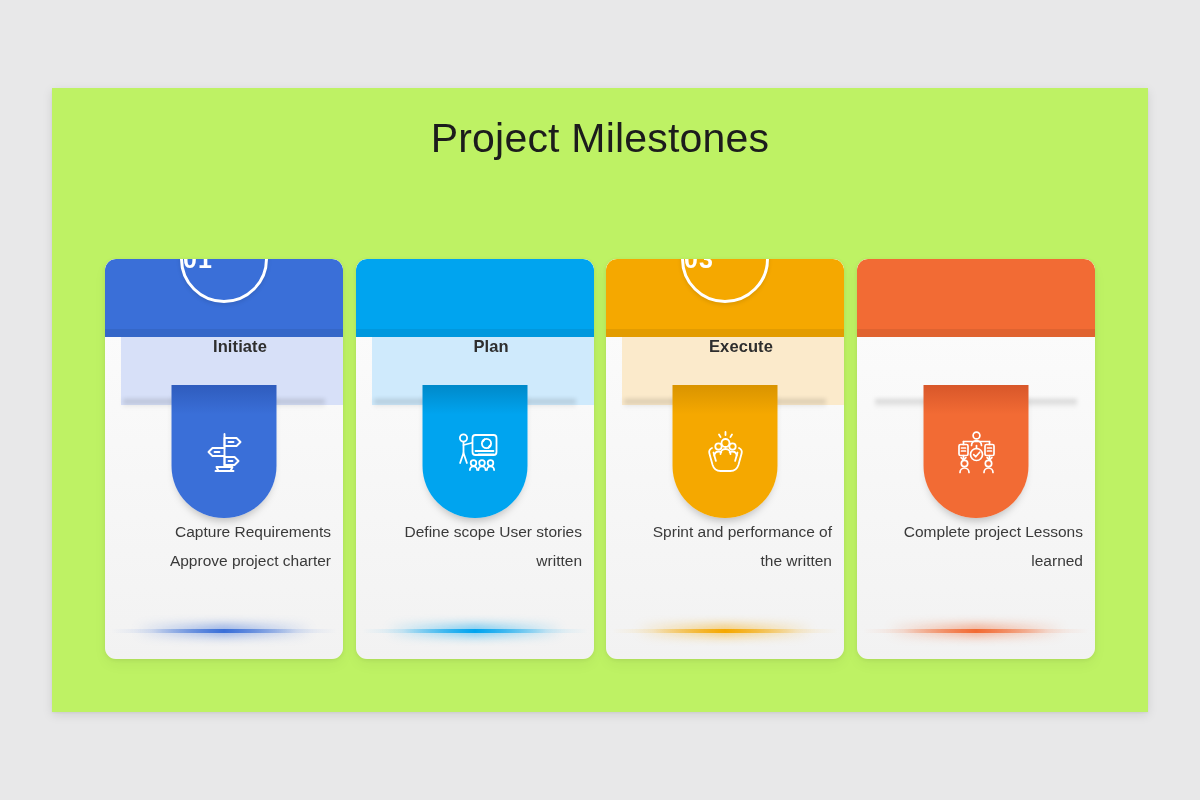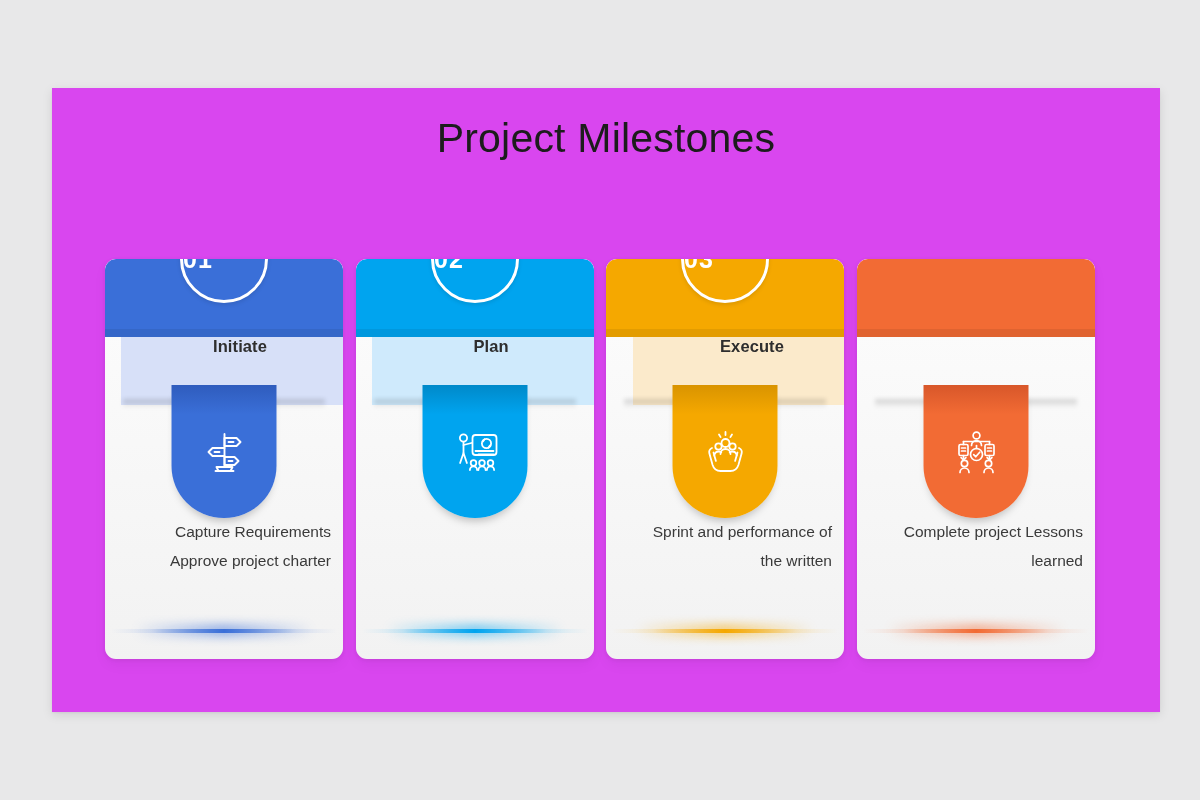--- a/index.html
+++ b/index.html
@@ -196,21 +196,21 @@
     font-weight: bold;
     color: #ffffff;
     letter-spacing: 1px;
   }
 </style>
 </head>
 <body>
 
 <div id="stage" style="background: rgb(232, 232, 233);">
 
-  <div id="slide" style="background: #d946ef; padding-left: 12px;">
+  <div id="slide" style="background: #bef264;">
 
     <div id="title">Project Milestones</div>
 
     <div id="cards">
 
       <div class="card c0">
         <div class="hdr" style="background: rgb(58, 111, 216);"></div>
         <div class="band" style="background: rgb(215, 224, 248);">
           <span class="band-label">Initiate</span>
         </div>
@@ -264,31 +264,32 @@
               <path d="M15 28 l-3.4 10 M15 28 l3.4 10"></path>
               <circle cx="25" cy="38" r="2.8"></circle>
               <path d="M21.4 45 a3.6 3.6 0 0 1 7.2 0"></path>
               <circle cx="33.5" cy="38" r="2.8"></circle>
               <path d="M29.9 45 a3.6 3.6 0 0 1 7.2 0"></path>
               <circle cx="42" cy="38" r="2.8"></circle>
               <path d="M38.4 45 a3.6 3.6 0 0 1 7.2 0"></path>
             </svg>
           </span>
         </div>
-        <div class="badge" style="background: rgb(0, 164, 239);">
-          <span class="badge-num">02</span>
+        <div class="body-text">
+          <div>Define scope User stories</div>
+          <div>written</div>
         </div>
         <div class="accent" style="background: linear-gradient(90deg, rgba(255, 255, 255, 0) 0%, rgba(0, 164, 239, 0.133) 18%, rgb(0, 164, 239) 50%, rgba(0, 164, 239, 0.133) 82%, rgba(255, 255, 255, 0) 100%);">
             <span style="position: absolute; left: 10%; right: 10%; top: -5px; height: 13px; border-radius: 9px; filter: blur(5px); opacity: 0.5; background: linear-gradient(90deg, rgba(255, 255, 255, 0), rgb(0, 164, 239), rgba(255, 255, 255, 0));"></span>
           </div>
       </div>
 
       <div class="card c2">
         <div class="hdr" style="background: rgb(245, 168, 0);"></div>
-        <div class="band" style="background: rgb(251, 234, 203); margin-left: 11px;">
+        <div class="band" style="background: rgb(251, 234, 203);">
           <span class="band-label">Execute</span>
         </div>
         <div class="wing l"></div>
         <div class="wing r"></div>
         <div class="tab" style="background: linear-gradient(rgb(217, 148, 0) 0%, rgb(245, 168, 0) 22%, rgb(245, 168, 0) 100%);">
           <span>
             <svg width="54" height="54" viewBox="0 0 54 54" fill="none" stroke="#ffffff" stroke-width="1.8" stroke-linecap="round" stroke-linejoin="round">
               <path d="M27 7 v3 M20.5 9.5 l1.6 2.6 M33.5 9.5 l-1.6 2.6"></path>
               <circle cx="27" cy="18" r="4"></circle>
               <circle cx="20" cy="21.5" r="3.2"></circle>

